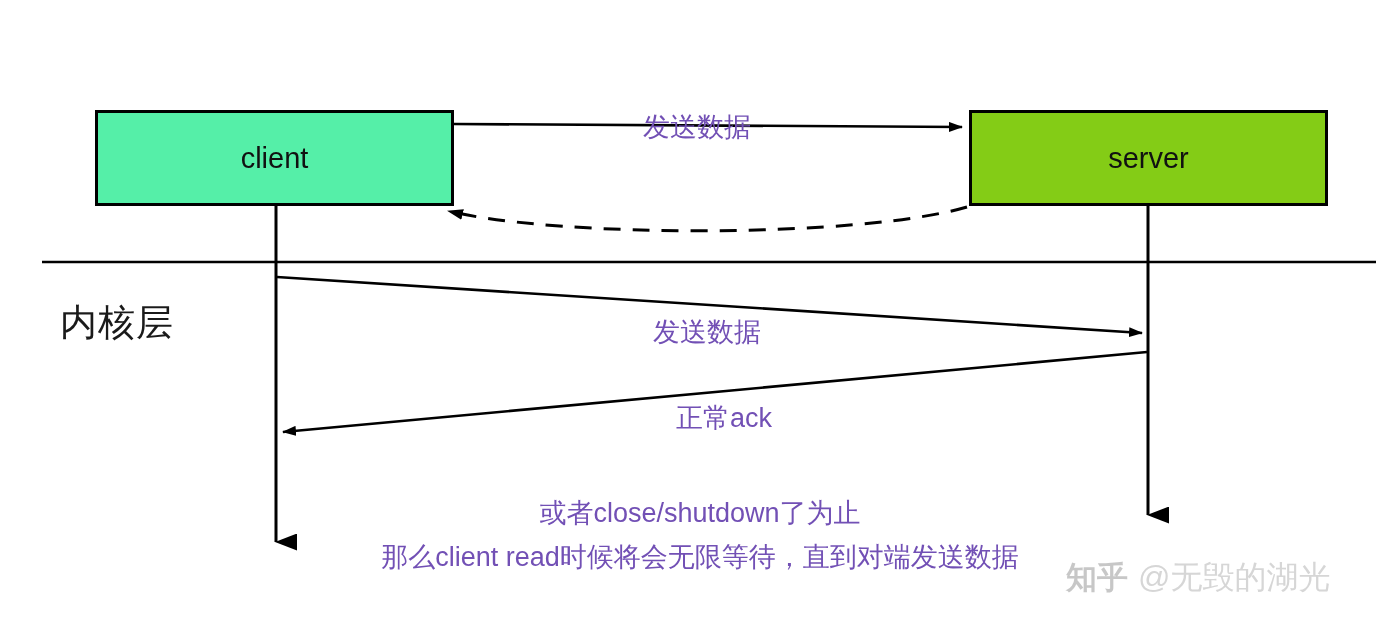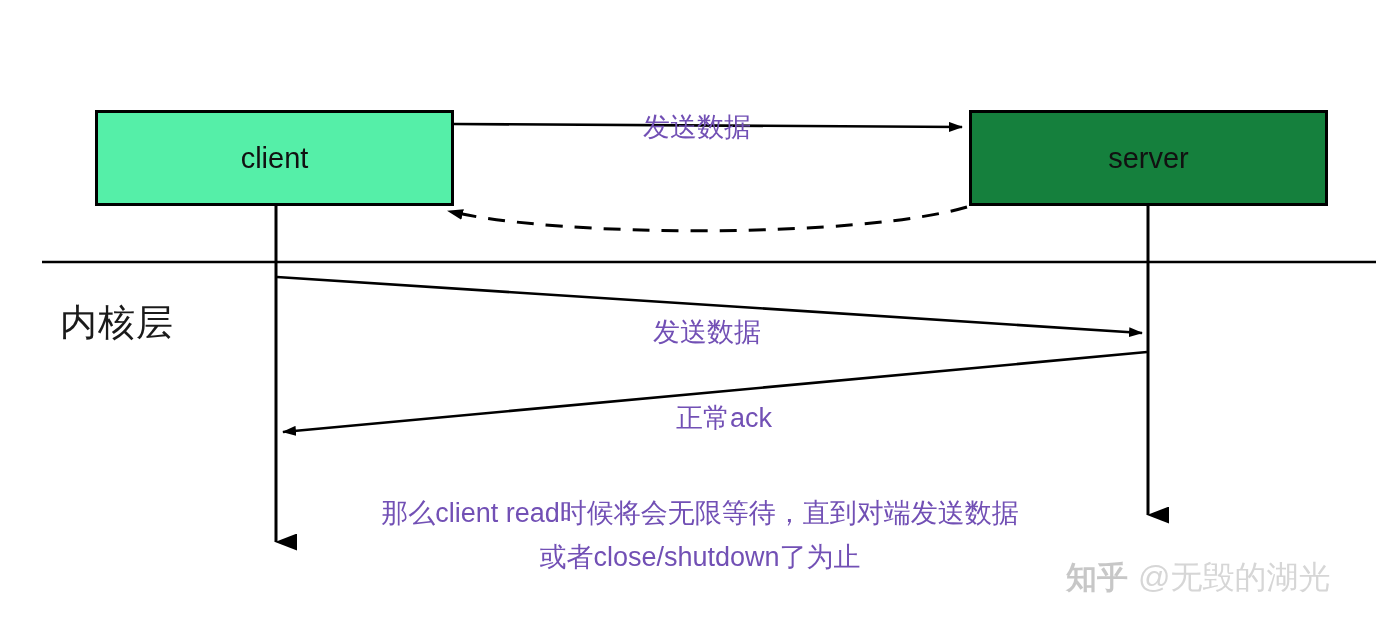--- a/index.html
+++ b/index.html
@@ -135,34 +135,34 @@
     <line x1="1147" y1="352" x2="283" y2="432" stroke="#000000" stroke-width="2.6" marker-end="url(#arrowFilled)"></line>
   </svg>
 
 
   <div class="layer-label" id="label-kernel-layer">内核层</div>
 
   <div class="node-box" id="box-client" style="background:#55efa8;">
     <span class="node-label">client</span>
   </div>
 
-  <div class="node-box" id="box-server" style="background:#15803d;">
+  <div class="node-box" id="box-server" style="background:#84cc16;">
     <span class="node-label">server</span>
   </div>
 
   <div class="edge-label" id="label-send-data-app">发送数据</div>
 
 
   <div class="edge-label" id="label-send-data-kernel">发送数据</div>
 
   <div class="edge-label" id="label-normal-ack">正常ack</div>
 
   <div id="note-block">
+    <div>或者close/shutdown了为止</div>
     <div>那么client read时候将会无限等待，直到对端发送数据</div>
-    <div>或者close/shutdown了为止</div>
   </div>
 
   <div id="watermark">
     <span id="watermark-logo">知乎</span>
     <span id="watermark-handle">@无毁的湖光</span>
   </div>
 
 </div>
 
 </body></html>

